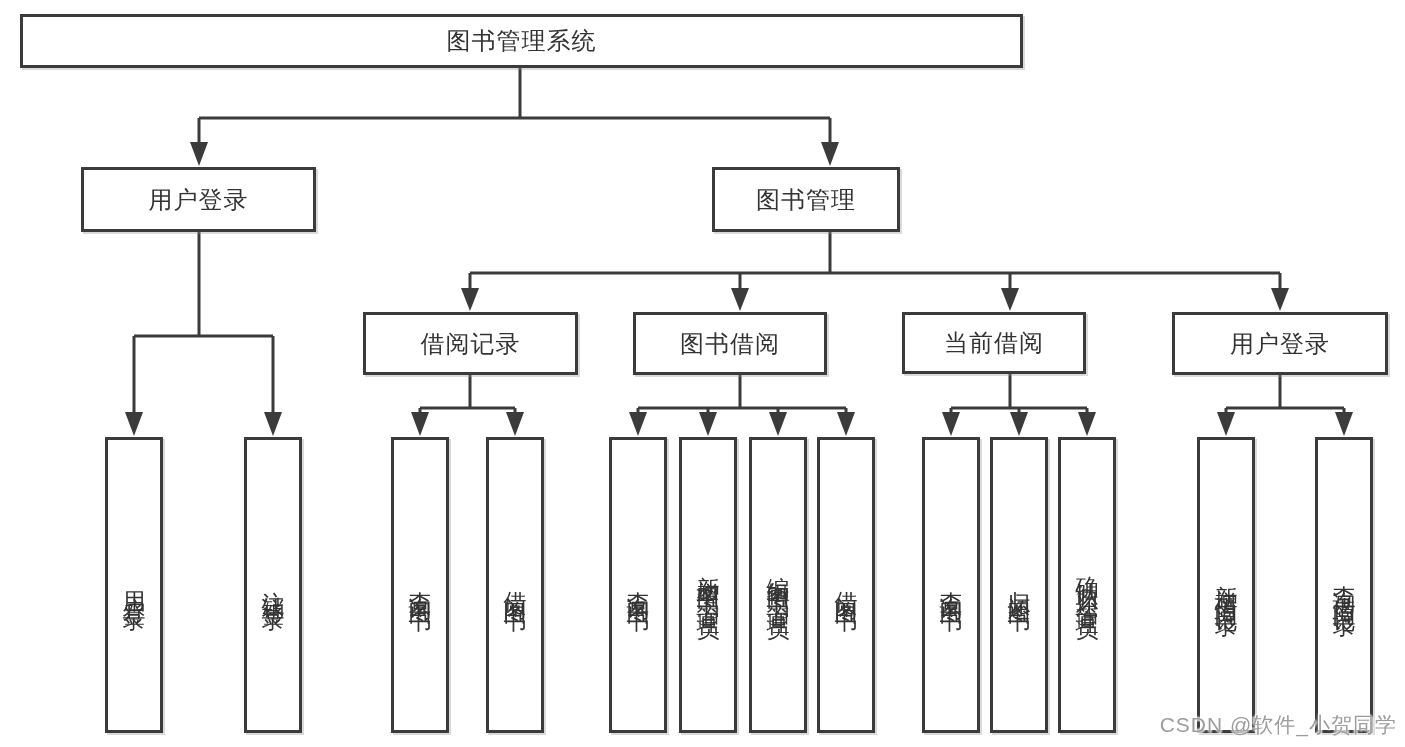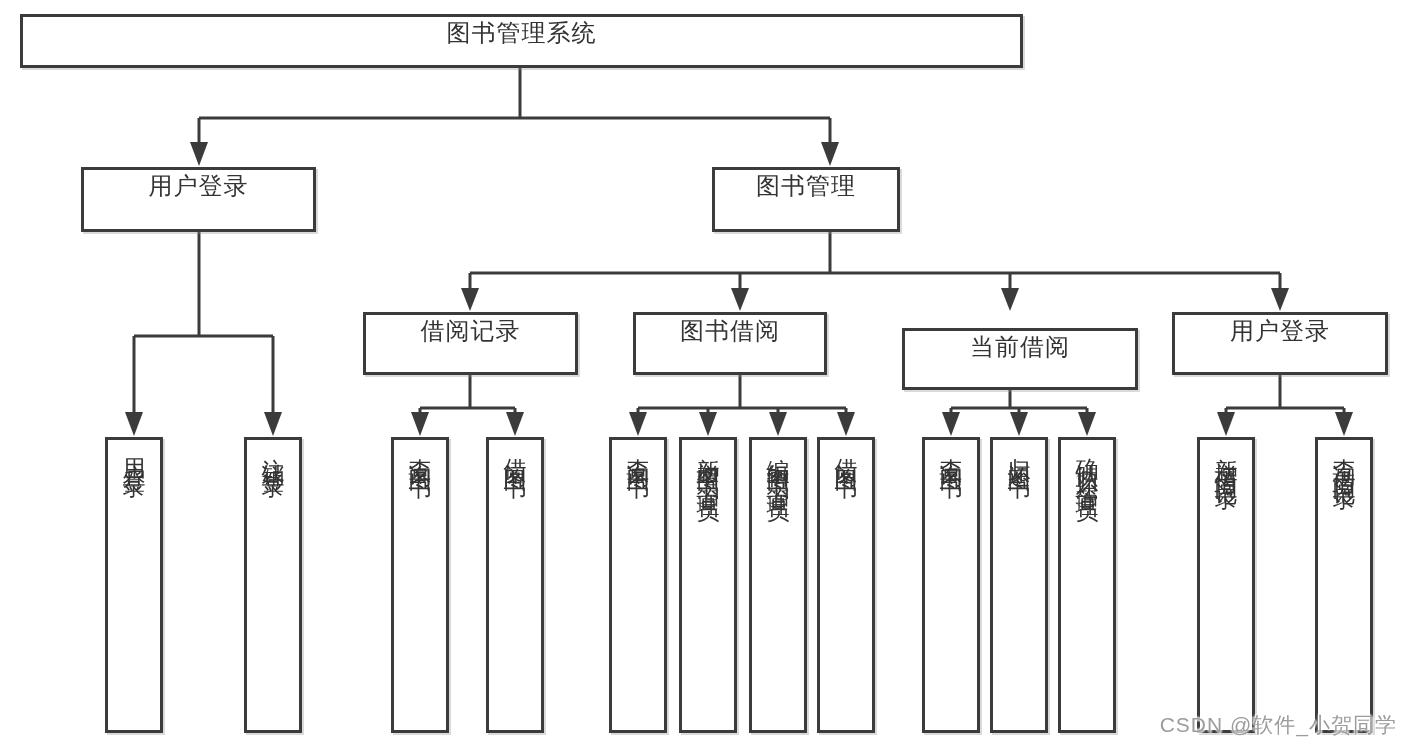--- a/index.html
+++ b/index.html
@@ -2,21 +2,21 @@
 <html style="--line: #3b3b3b; --border: #3b3b3b; --text: #333333; --watermark: #9c9c9c; --background: #ffffff;"><head>
 <meta charset="utf-8">
 <style>
   html,body{margin:0;padding:0;}
   body{font-family:"Liberation Sans",sans-serif;background:#fff;}
   .canvas{position:relative;width:1405px;height:747px;background:var(--background,#ffffff);overflow:hidden;}
   .connectors{position:absolute;left:0;top:0;width:1405px;height:747px;}
   .connectors line{stroke:var(--line,#3b3b3b);stroke-width:3;}
   .connectors polygon{fill:var(--line,#3b3b3b);}
   .box{position:absolute;background:#fff;border:3px solid var(--border,#3b3b3b);
-       box-sizing:border-box;display:flex;justify-content:center;
+       box-sizing:border-box;display:flex;align-items:center;justify-content:center;
        color:var(--text,#333333);box-shadow:2px 2px 0 rgba(150,150,150,.35);}
   .hbox{font-size:24px;letter-spacing:1px;}
   .vbox span{writing-mode:vertical-rl;text-orientation:mixed;font-size:23px;letter-spacing:6px;line-height:1;}
   .watermark{position:absolute;top:711px;right:8px;font-size:21px;
              color:var(--watermark,#9c9c9c);letter-spacing:1px;
              text-shadow:0 0 3px #fff,1px 1px 2px #fff,-1px -1px 2px #fff;}
 </style>
 </head>
 <body>
 
@@ -101,21 +101,21 @@
   <div class="box hbox" style="left:712px;top:167px;width:188px;height:65px">
     <span>图书管理</span>
   </div>
 
   <div class="box hbox" style="left:363px;top:312px;width:215px;height:63px">
     <span>借阅记录</span>
   </div>
   <div class="box hbox" style="left:633px;top:312px;width:194px;height:63px">
     <span>图书借阅</span>
   </div>
-  <div class="box hbox" style="left:902px;top:328px;width:236px;height:62px">
+  <div class="box hbox" style="left:902px;top:312px;width:184px;height:62px">
     <span>当前借阅</span>
   </div>
   <div class="box hbox" style="left:1172px;top:312px;width:216px;height:63px">
     <span>用户登录</span>
   </div>
 
   <div class="box vbox" style="left:105px;top:437px;width:58px;height:296px">
     <span>用户登录</span>
   </div>
   <div class="box vbox" style="left:244px;top:437px;width:58px;height:296px">

